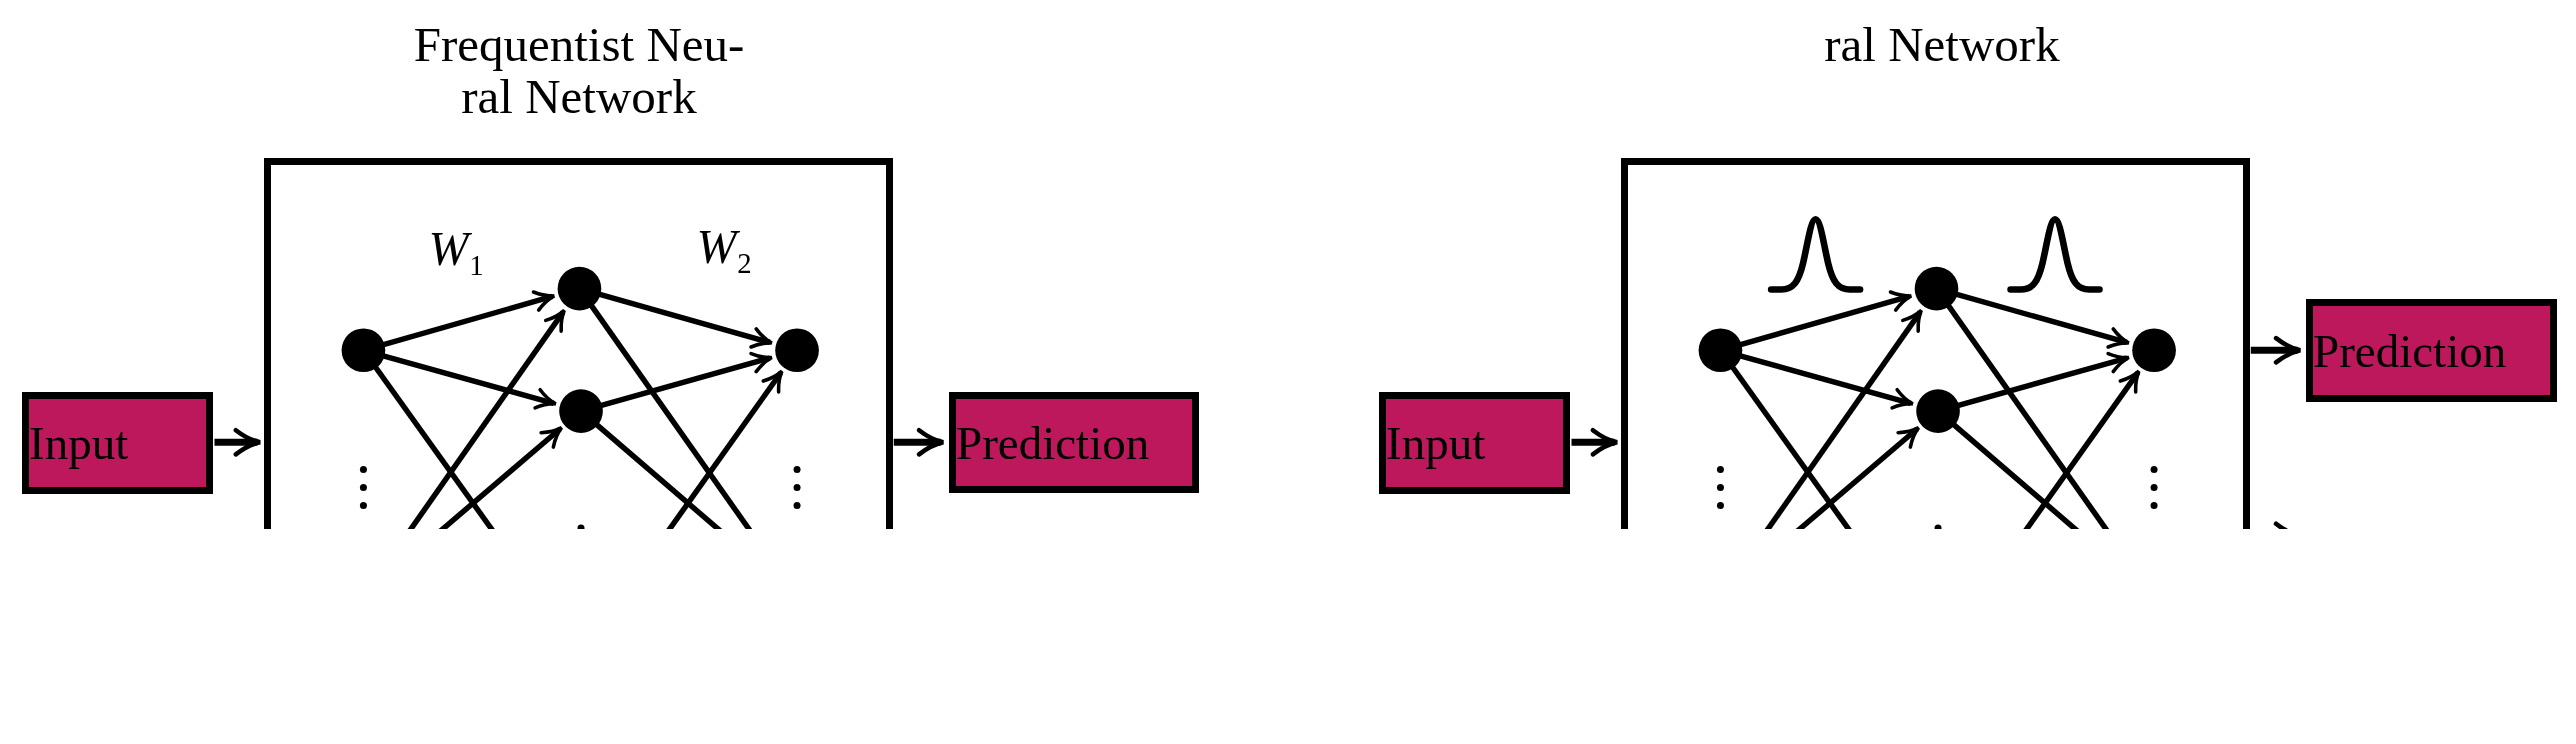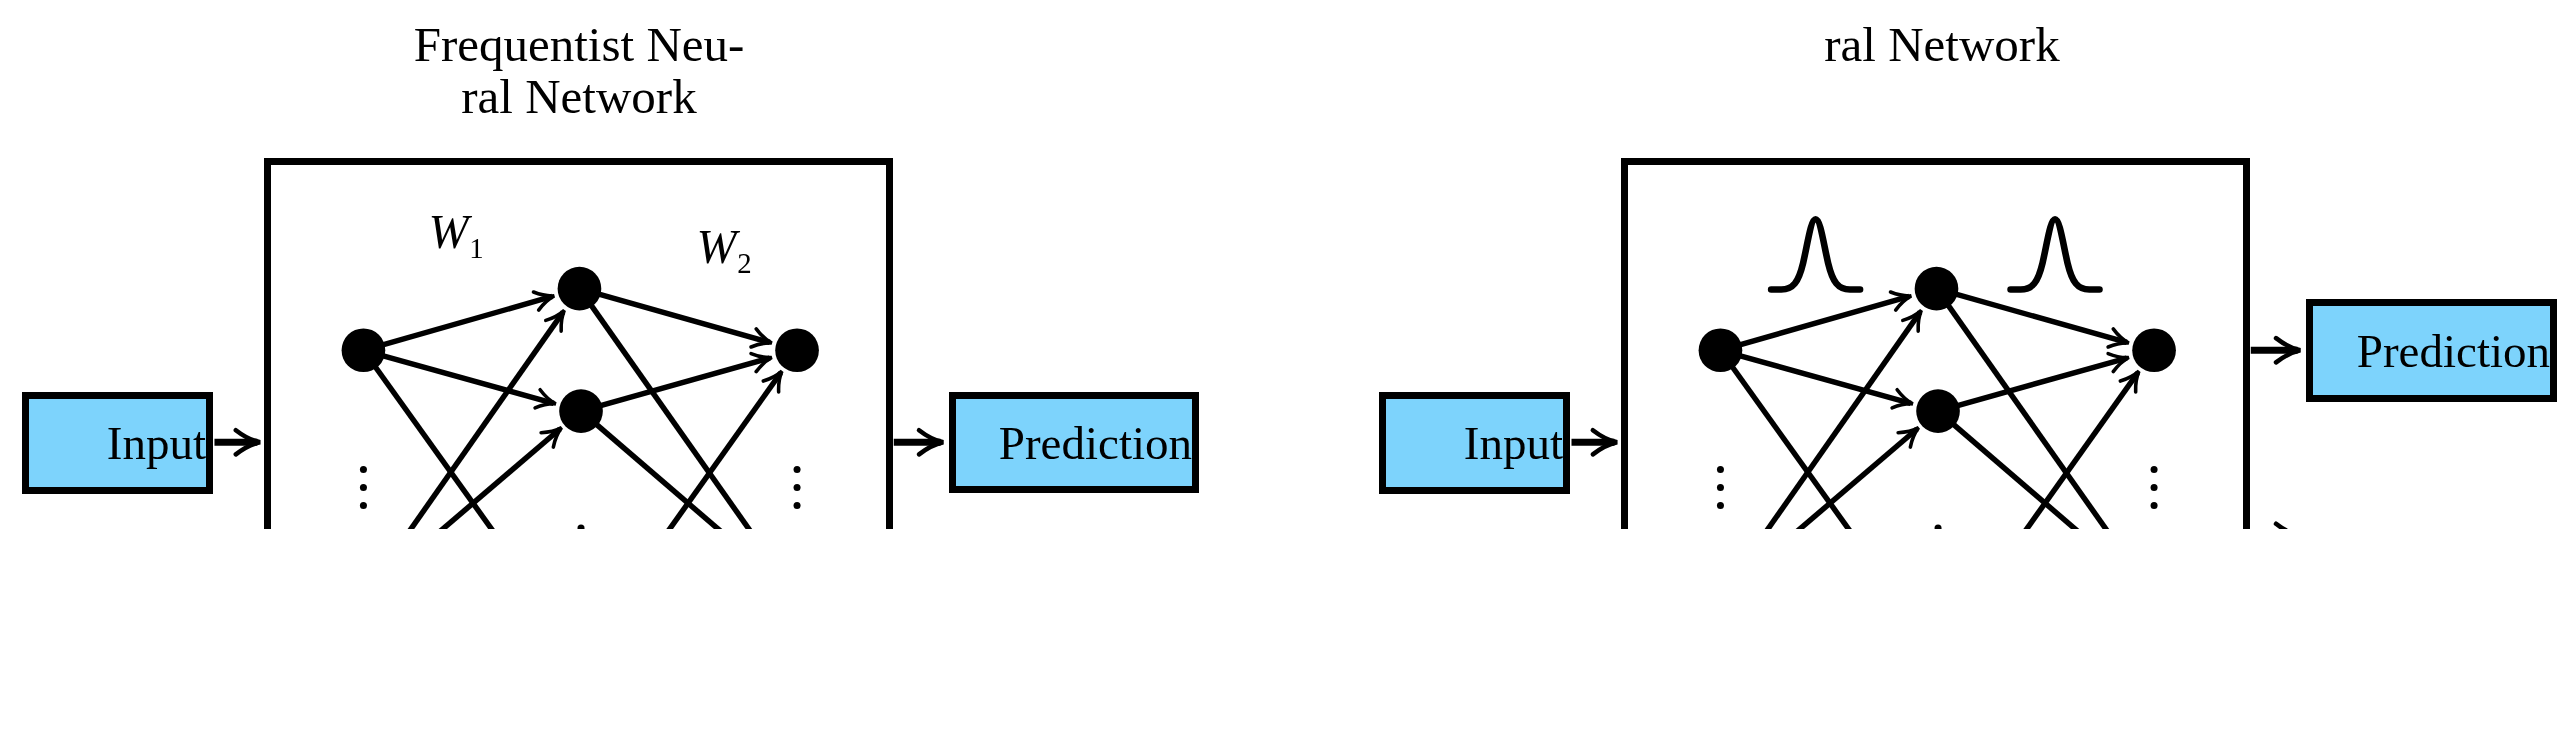--- a/index.html
+++ b/index.html
@@ -20,23 +20,23 @@
     color:#000;
     white-space:nowrap;
   }
   .bigbox{
     border:7px solid #000;
     background:transparent;
     box-sizing:border-box;
   }
   .labelbox{
     border:7px solid #000;
-    background:#7dd3fc;
+    background:#be185d;
     box-sizing:border-box;
-    display:flex;align-items:center;justify-content:flex-end;
+    display:flex;align-items:center;justify-content:flex-start;
     font-size:47px;
     white-space:nowrap;
   }
   .wlabel{
     transform:translate(-50%,-50%);
     font-style:italic;
     font-size:48px;
     white-space:nowrap;
   }
   .wlabel sub{
@@ -120,21 +120,21 @@
   <div class="abs bigbox" style="left:264px;top:158px;width:629px;height:567px;"></div>
 
   <div class="abs labelbox" style="left:22px;top:392px;width:191px;height:102px;">
     <span>Input</span>
   </div>
 
   <div class="abs labelbox" style="left:949px;top:392px;width:250px;height:101px;">
     <span>Prediction</span>
   </div>
 
-  <div class="abs wlabel" style="left:456px;top:235px;">
+  <div class="abs wlabel" style="left:456px;top:252px;">
     <span>W</span><sub>1</sub>
   </div>
   <div class="abs wlabel" style="left:700px;top:250px;margin-left:24px;">
     <span>W</span><sub>2</sub>
   </div>
 
   <div class="abs title" style="left:1669px;top:18.7px;width:546px;">
     <div>ral Network</div>
   </div>
 

